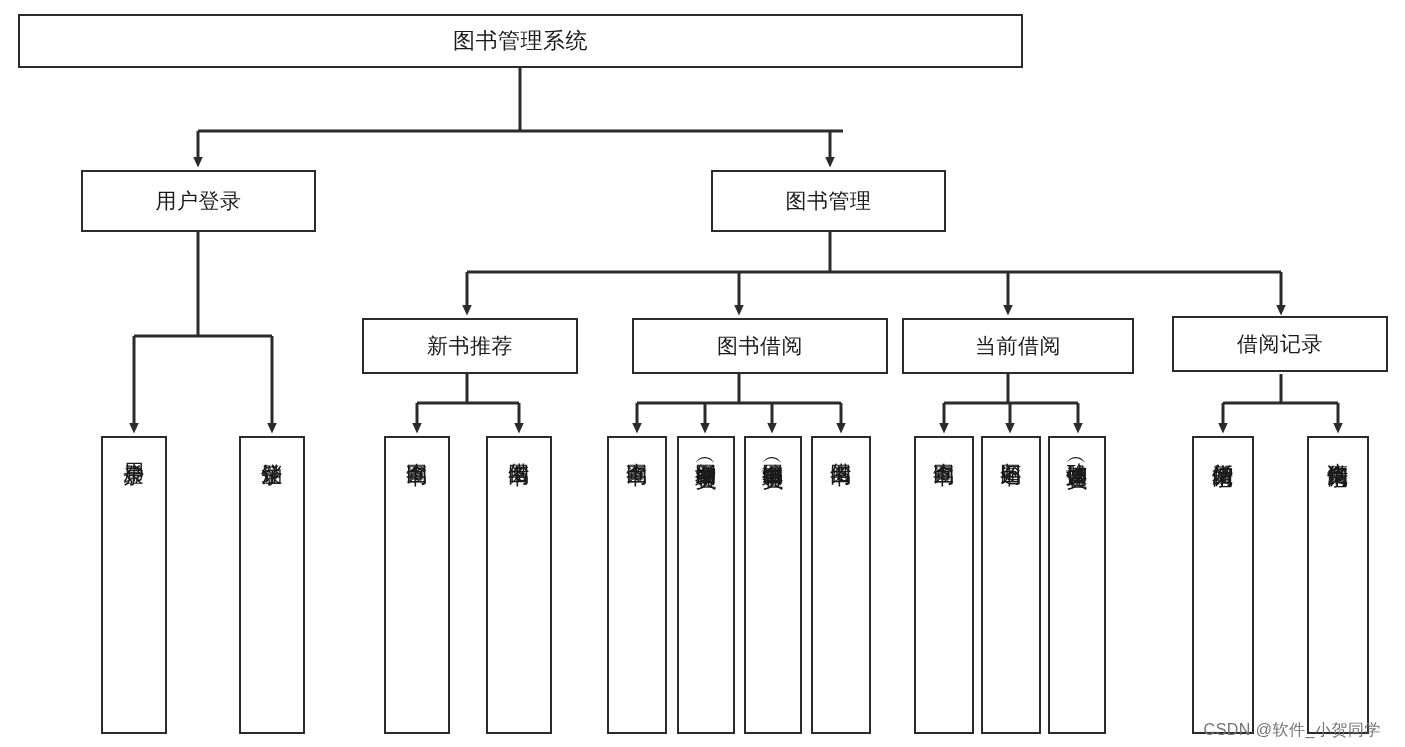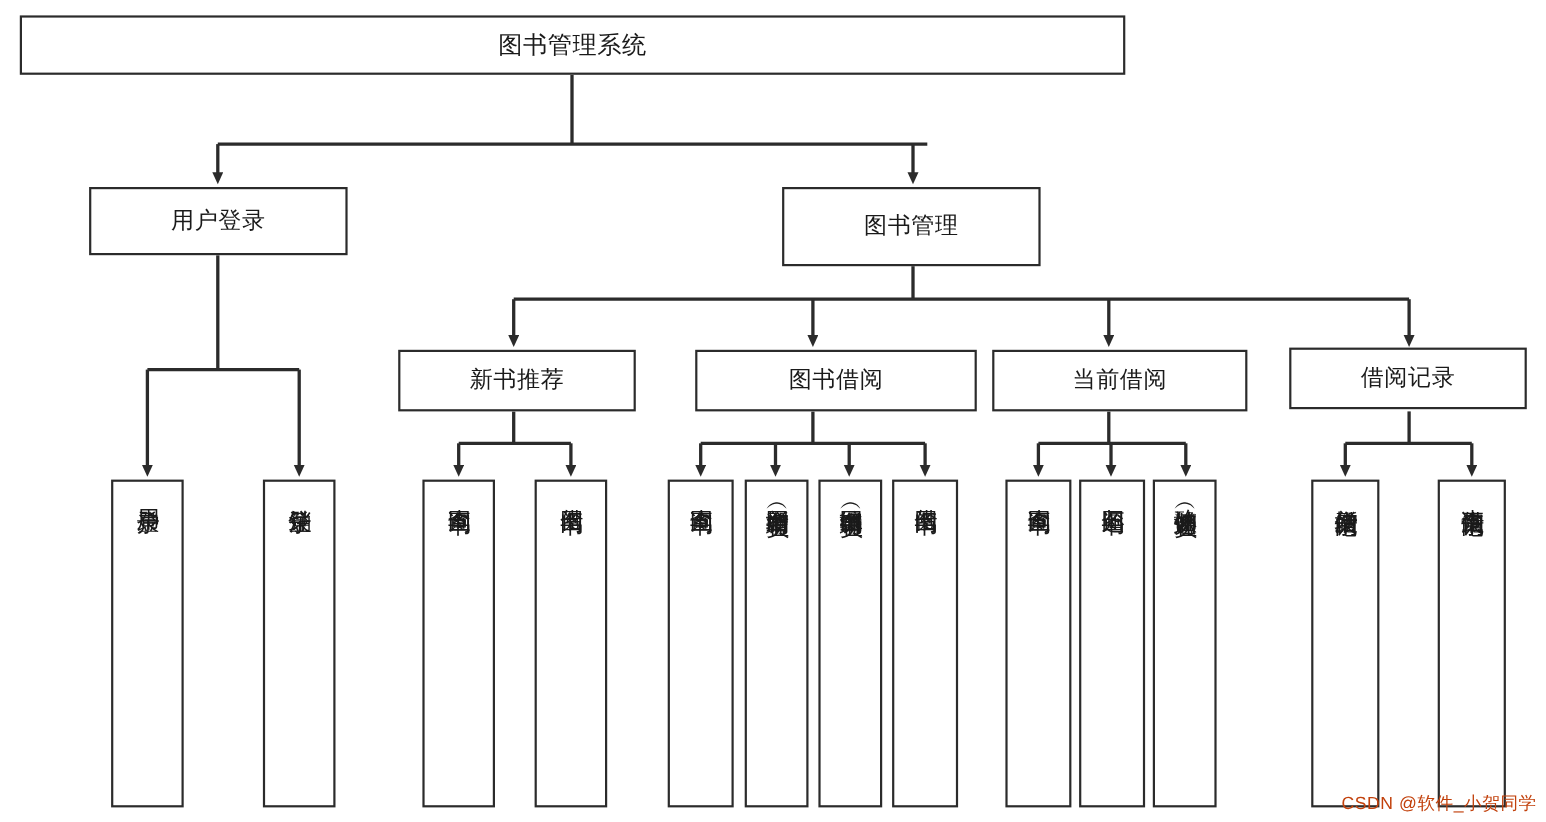--- a/index.html
+++ b/index.html
@@ -43,24 +43,24 @@
     font-size:21px;
     line-height:1.22;
     letter-spacing:1px;
     white-space:normal;
     max-height:284px;
   }
   .leaf.tall .lbl{max-height:288px;}
 
   #watermark{
     position:absolute;
-    right:8px;
+    right:24px;
     bottom:6px;
     font-size:16px;
-    color:#c2410c;
+    color:#737373;
     letter-spacing:0.5px;
     white-space:nowrap;
     user-select:none;
   }
 </style>
 </head>
 <body>
 
 <div id="canvas">
 
@@ -114,21 +114,21 @@
     </g>
   </svg>
 
   <div class="node horiz root" style="left:18px;top:14px;width:1005px;height:54px;">
     <span class="lbl">图书管理系统</span>
   </div>
 
   <div class="node horiz" style="left:81px;top:170px;width:235px;height:62px;">
     <span class="lbl">用户登录</span>
   </div>
-  <div class="node horiz" style="left:711px;top:170px;width:235px;height:72px;">
+  <div class="node horiz" style="left:711px;top:170px;width:235px;height:62px;">
     <span class="lbl">图书管理</span>
   </div>
 
   <div class="node horiz" style="left:362px;top:318px;width:216px;height:56px;">
     <span class="lbl">新书推荐</span>
   </div>
   <div class="node horiz" style="left:632px;top:318px;width:256px;height:56px;">
     <span class="lbl">图书借阅</span>
   </div>
   <div class="node horiz" style="left:902px;top:318px;width:232px;height:56px;">

